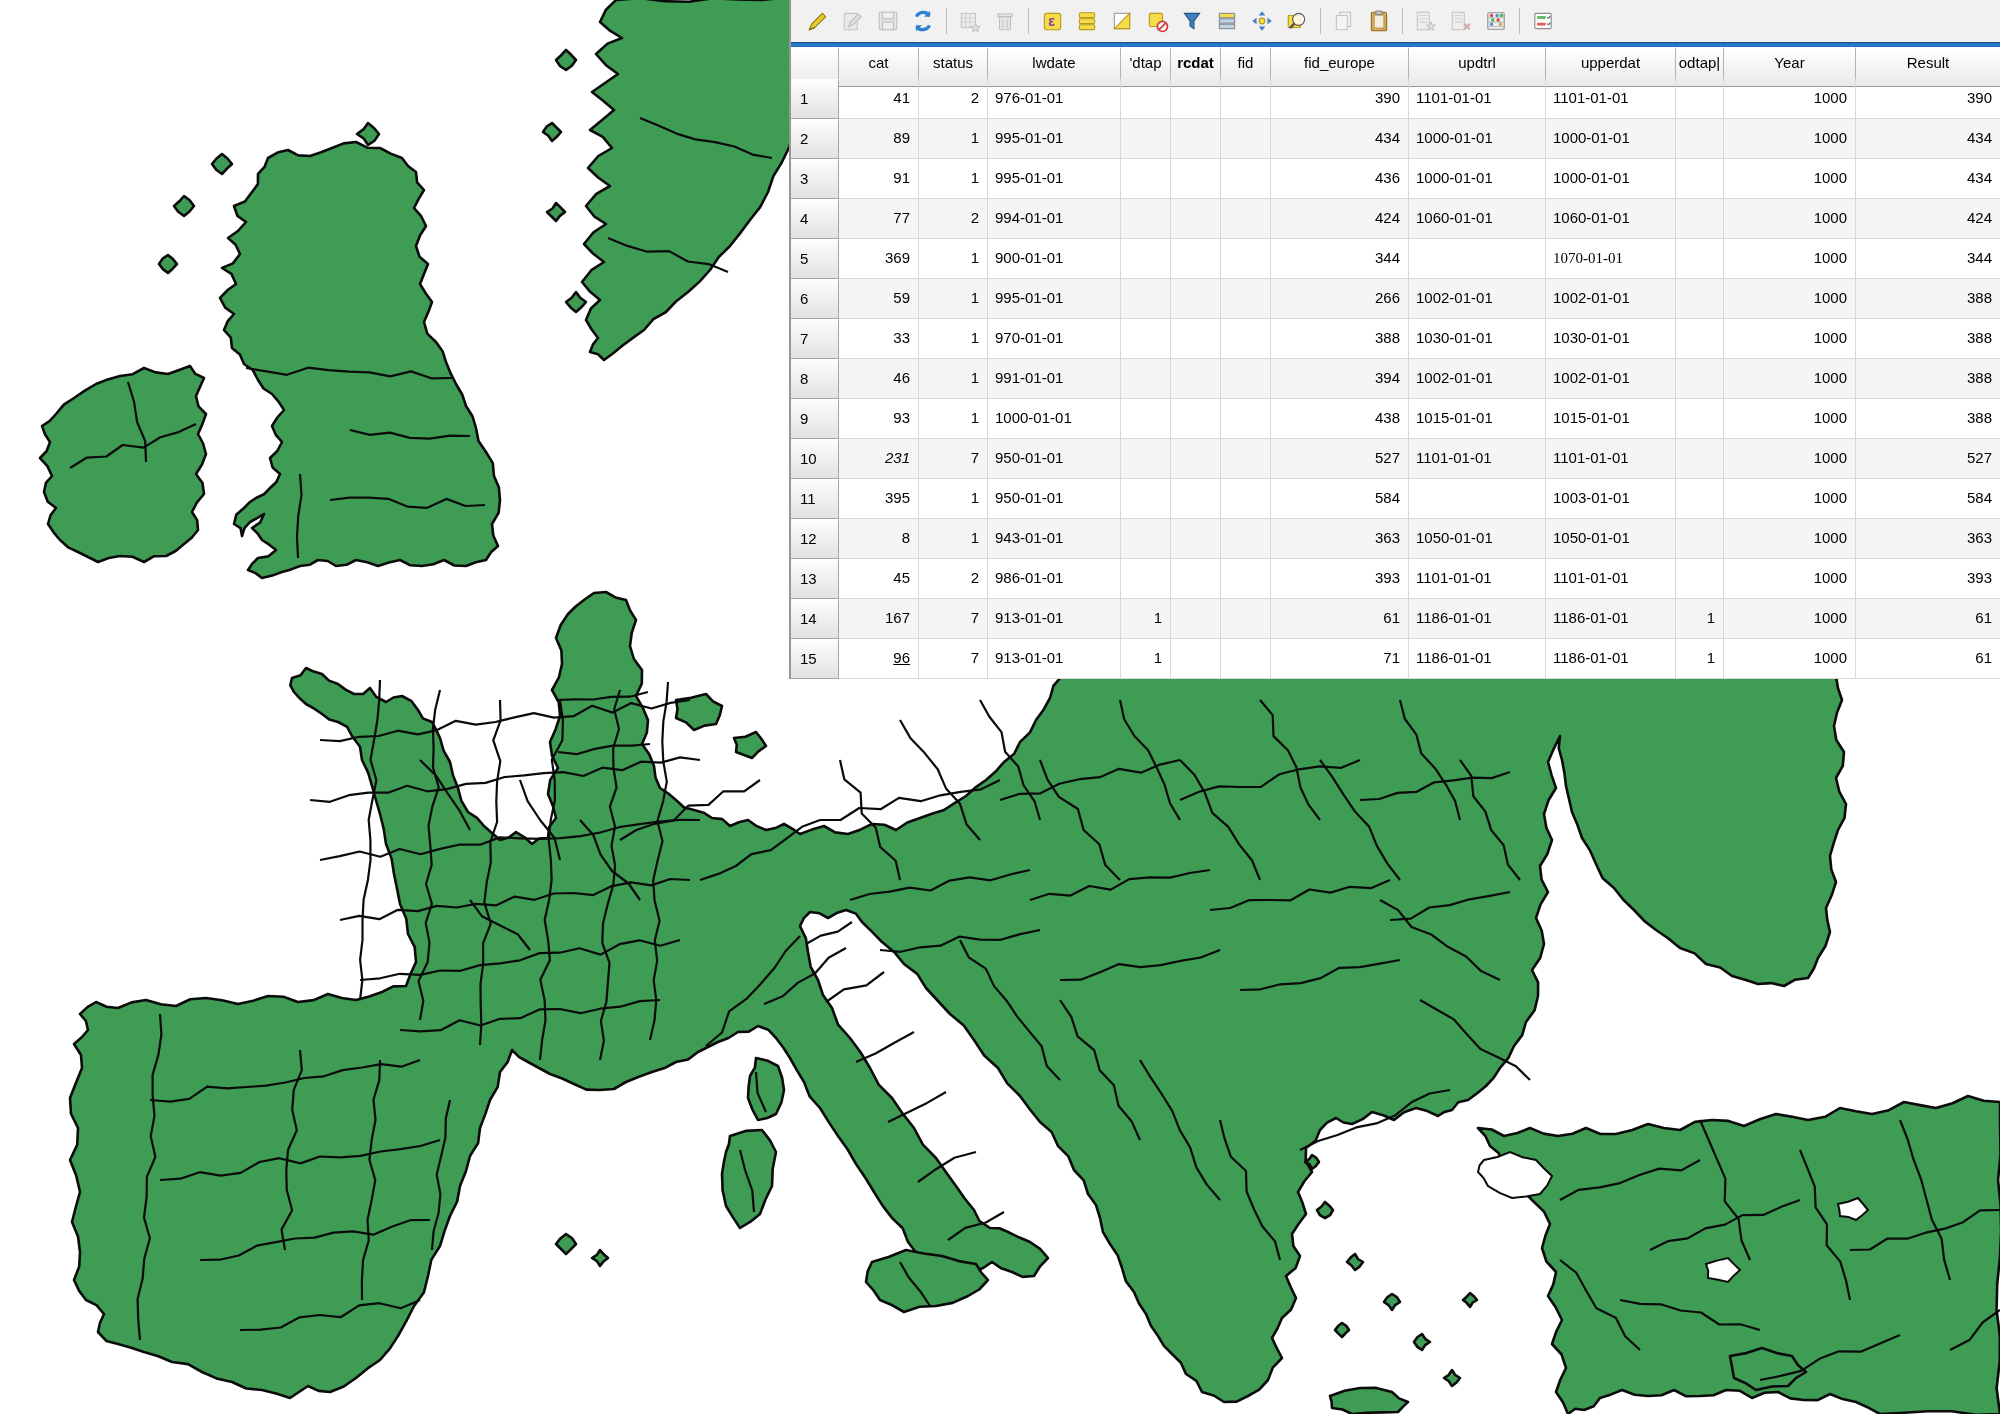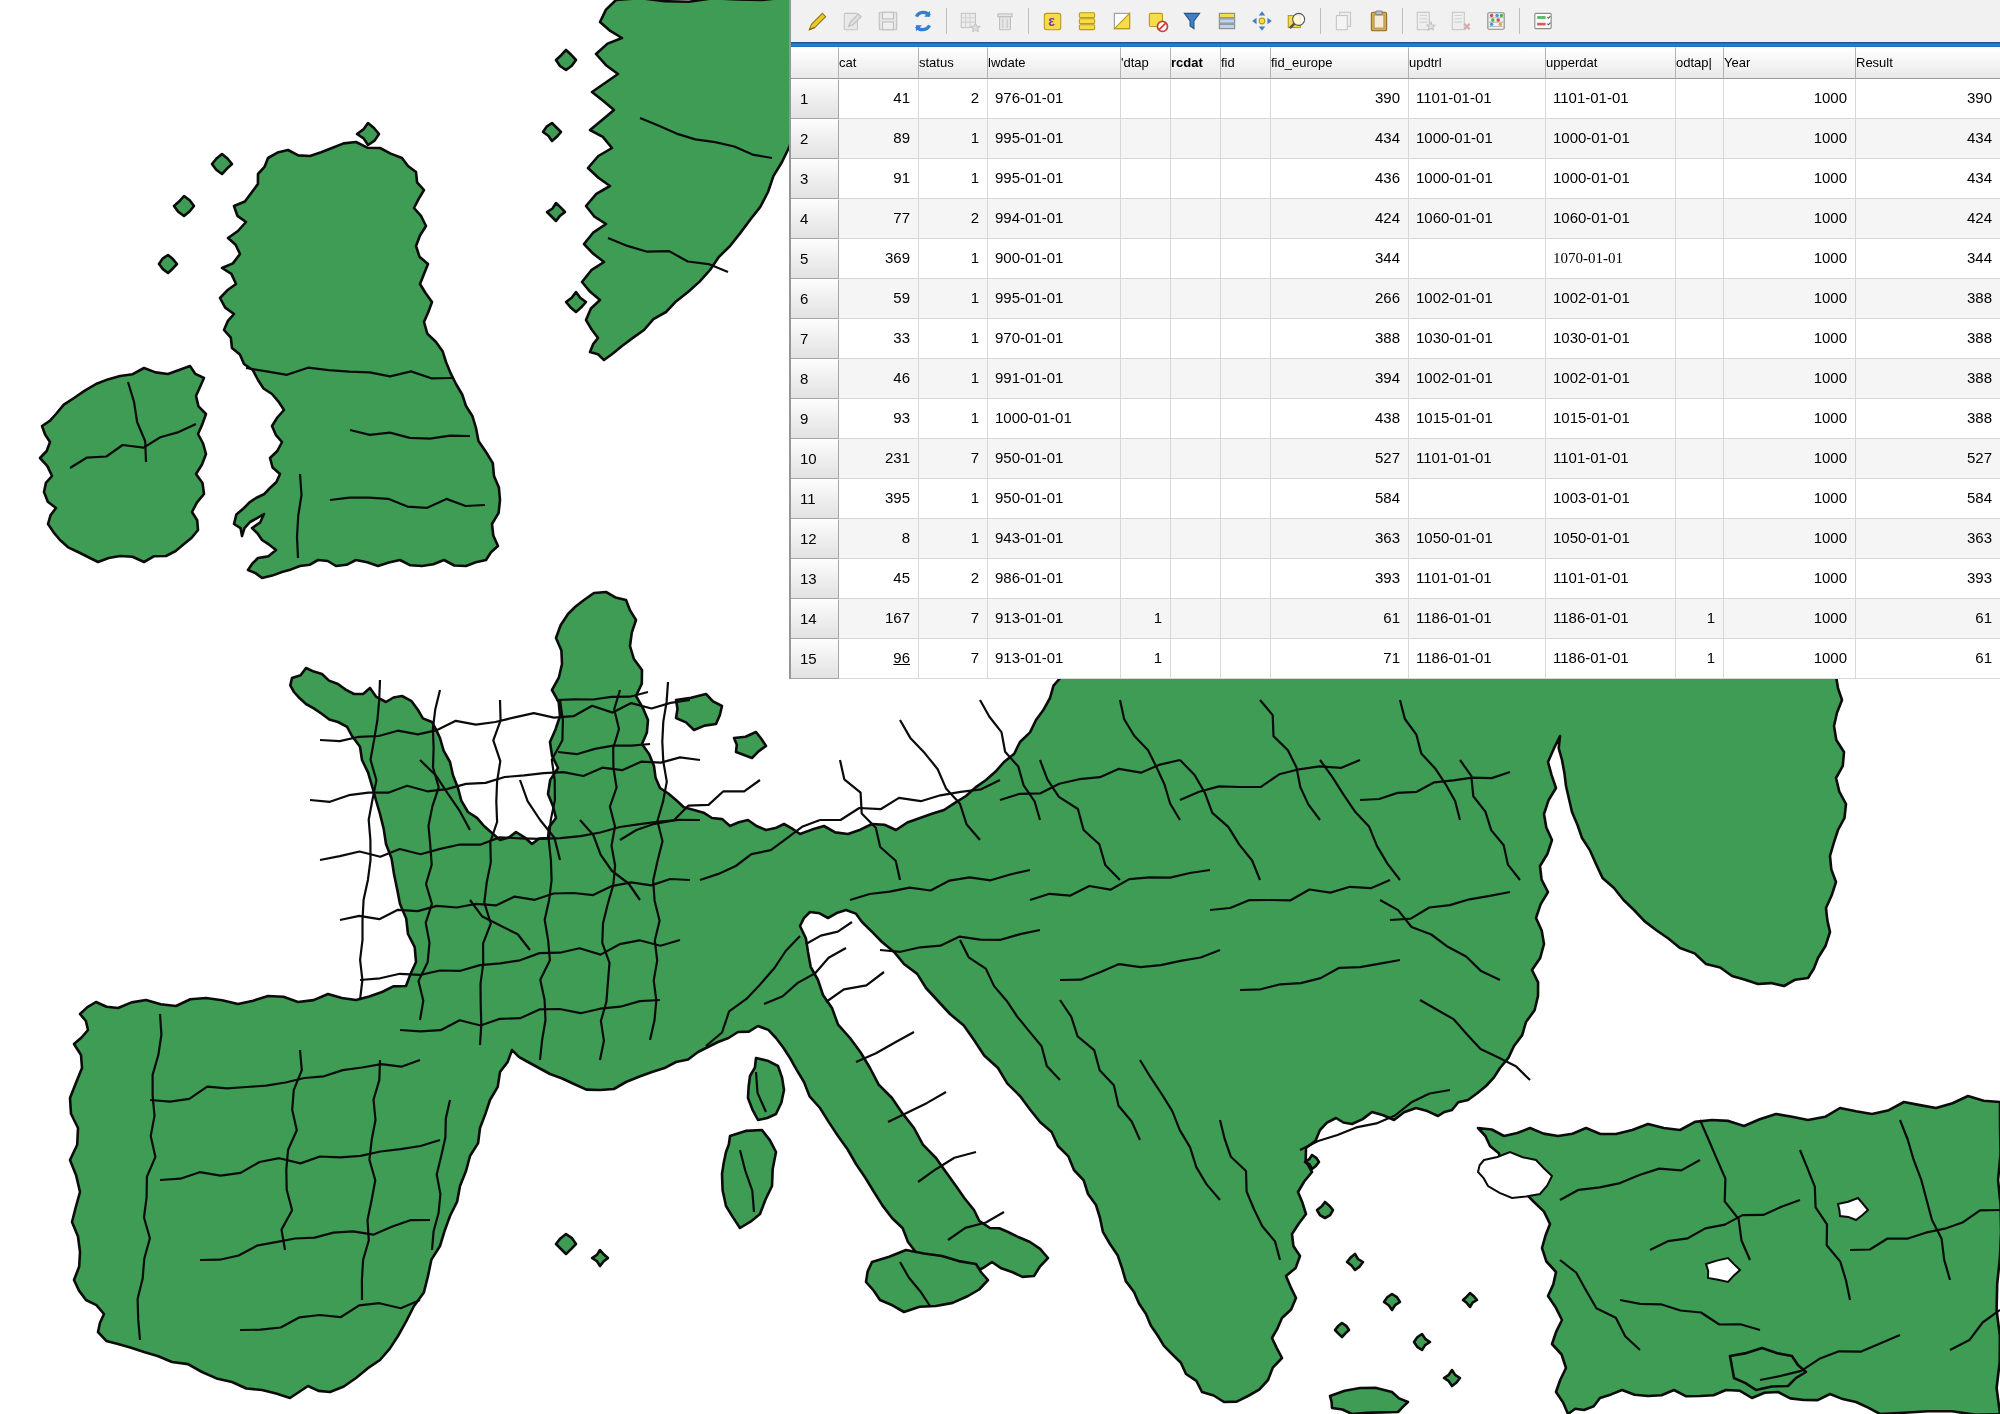--- a/index.html
+++ b/index.html
@@ -9,21 +9,21 @@
   #win{position:absolute;left:789px;top:0;width:1211px;height:679px;box-sizing:border-box;
        background:#fff;border-left:2px solid #969696;border-bottom:2px solid #969696;}
   .toolbar{height:42px;display:flex;align-items:center;padding:0 0 0 12px;background:#f1f1f1;}
   .tbtn{width:30px;height:30px;display:flex;align-items:center;justify-content:center;
         margin-right:5px;border-radius:3px;flex:0 0 auto;}
   .tbtn.disabled{opacity:.5;}
   .tbtn svg{display:block;}
   .tsep{width:1px;height:26px;background:#bdbdbd;margin:0 8px 0 3px;flex:0 0 auto;}
   .bluebar{height:5px;background:linear-gradient(180deg,#17497e 0%,#2c80d2 45%,#1f6fc0 100%);}
   .hrow{display:flex;height:32px;background:#e9e9e9;}
-  .th{box-sizing:border-box;height:32px;line-height:29px;font-size:13px;color:#000;
+  .th{box-sizing:border-box;height:40px;line-height:29px;text-align:center;font-size:15px;color:#000;
       background:linear-gradient(180deg,#ffffff 0%,#f5f5f5 45%,#e9e9e9 100%);
       border-top:1px solid #fdfdfd;border-right:1px solid #b3b3b3;border-bottom:1px solid #989898;
       white-space:nowrap;overflow:hidden;flex:0 0 auto;}
   .trow{display:flex;height:40px;background:#fff;}
   .trow:nth-child(even){background:#f5f5f5;}
   .td{box-sizing:border-box;height:40px;line-height:38px;font-size:15px;color:#000;
       border-right:1px solid #d8d8d8;border-bottom:1px solid #d8d8d8;
       padding:0 8px;white-space:nowrap;overflow:hidden;flex:0 0 auto;}
   .td.a-right{text-align:right;}
   .td.a-left{text-align:left;padding-left:7px;}
@@ -464,21 +464,21 @@
         <div class="td a-right" style="width: 50px;"></div>
         <div class="td a-right" style="width: 138px;">438</div>
         <div class="td a-left" style="width: 137px;">1015-01-01</div>
         <div class="td a-left" style="width: 130px;">1015-01-01</div>
         <div class="td a-right" style="width: 48px;"></div>
         <div class="td a-right" style="width: 132px;">1000</div>
         <div class="td a-right" style="width: 145px;">388</div>
       </div>
       <div class="trow">
         <div class="rowno" style="width: 48px;">10</div>
-        <div class="td a-right" style="width: 80px;">231</div>
+        <div class="td a-right" style="width: 80px; font-style: italic;">231</div>
         <div class="td a-right" style="width: 69px;">7</div>
         <div class="td a-left" style="width: 133px;">950-01-01</div>
         <div class="td a-right" style="width: 50px;"></div>
         <div class="td a-right" style="width: 50px;"></div>
         <div class="td a-right" style="width: 50px;"></div>
         <div class="td a-right" style="width: 138px;">527</div>
         <div class="td a-left" style="width: 137px;">1101-01-01</div>
         <div class="td a-left" style="width: 130px;">1101-01-01</div>
         <div class="td a-right" style="width: 48px;"></div>
         <div class="td a-right" style="width: 132px;">1000</div>

